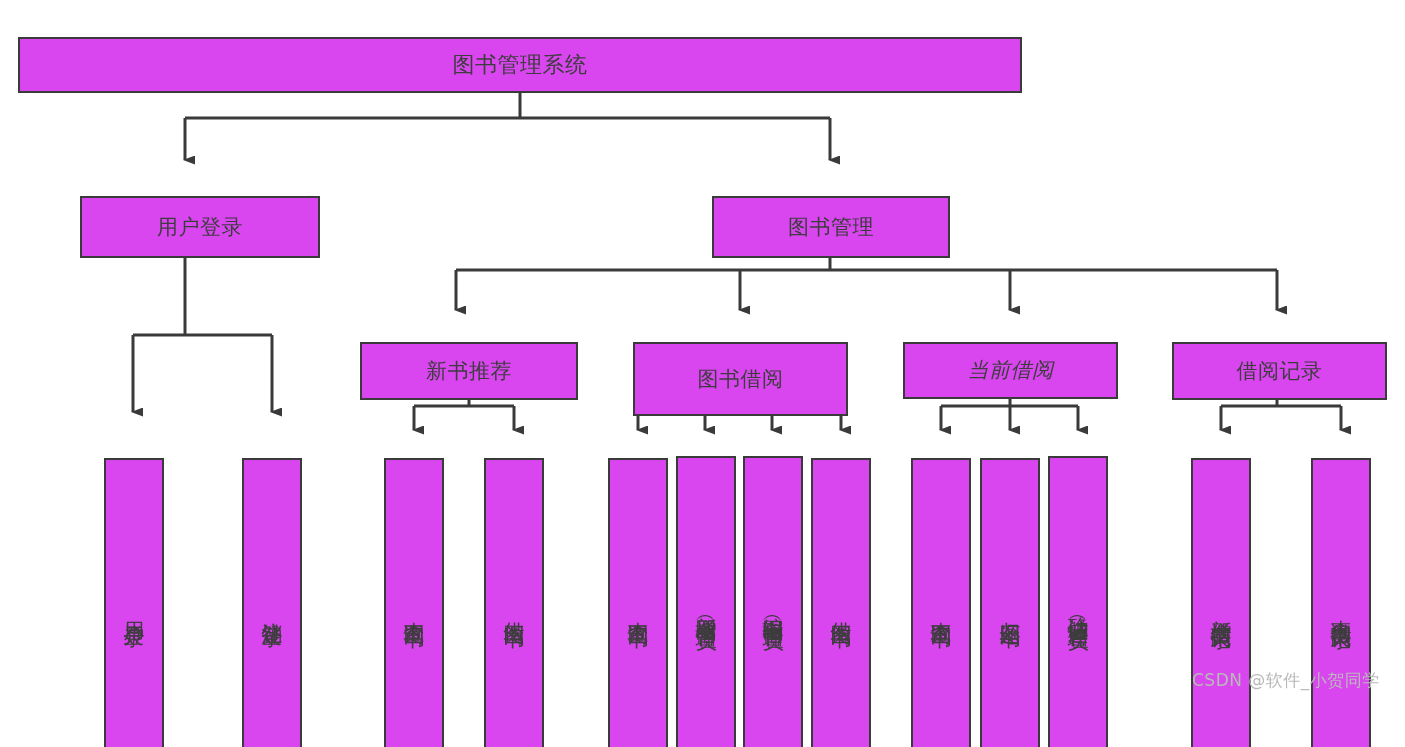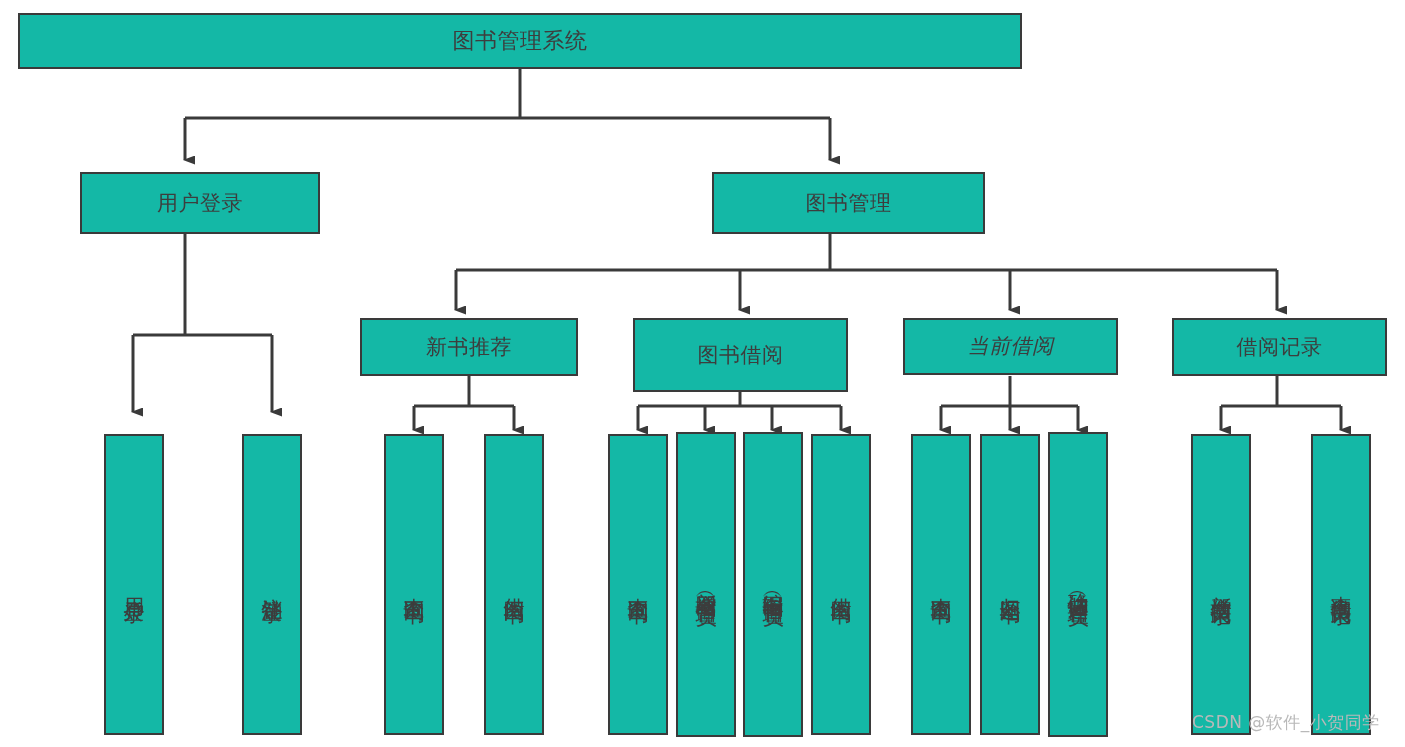--- a/index.html
+++ b/index.html
@@ -22,28 +22,29 @@
     left: 0;
     top: 0;
     width: 1405px;
     height: 747px;
     pointer-events: none;
   }
   .node {
     position: absolute;
     box-sizing: border-box;
     border: 2px solid #3a3a3a;
-    background: #14b8a6;
+    background: #d946ef;
     display: flex;
     align-items: center;
     justify-content: center;
     color: #3d3d3d;
     font-size: 21px;
     line-height: 1.25;
     letter-spacing: 0.5px;
+    margin-top: 24px;
   }
   .node.root     { font-size: 22px; }
   .node.level2   { font-size: 21px; }
   .node.level3   { font-size: 21px; }
   .node.leaf {
     writing-mode: vertical-rl;
     text-orientation: upright;
     font-size: 21px;
     letter-spacing: 2px;
     padding: 4px 0;
@@ -111,21 +112,21 @@
       <path d="M1221,406 L1341,406"></path>
       <path d="M1221,406 L1221,430" marker-end="url(#arrow)"></path>
       <path d="M1341,406 L1341,430" marker-end="url(#arrow)"></path>
     </g>
   </svg>
 
   <div class="node root" style="left:18px; top:13px; width:1004px; height:56px;">图书管理系统</div>
 
   <div class="node level2" style="left:80px; top:172px; width:240px; height:62px;">用户登录</div>
 
-  <div class="node level2" style="left:712px; top:172px; width:273px; height:62px;">图书管理</div>
+  <div class="node level2" style="left:712px; top:172px; width:238px; height:62px;">图书管理</div>
 
   <div class="node level3" style="left:360px; top:318px; width:218px; height:58px;text-align:right;">新书推荐</div>
 
   <div class="node level3" style="left:633px; top:318px; width:215px; height:74px;">图书借阅</div>
 
   <div class="node level3" style="left:903px; top:318px; width:215px; height:57px;font-style:italic;">当前借阅</div>
 
   <div class="node level3" style="left:1172px; top:318px; width:215px; height:58px;">借阅记录</div>
 
   <div class="node leaf" style="left:104px; top:434px; width:60px; height:301px;">用户登录</div>
@@ -147,15 +148,15 @@
   <div class="node leaf" style="left:911px; top:434px; width:60px; height:301px;">查询图书</div>
 
   <div class="node leaf" style="left:980px; top:434px; width:60px; height:301px;">归还图书</div>
 
   <div class="node leaf" style="left:1048px; top:432px; width:60px; height:305px;">确认归还（管理员）</div>
 
   <div class="node leaf" style="left:1191px; top:434px; width:60px; height:301px;">新增借阅记录</div>
 
   <div class="node leaf" style="left:1311px; top:434px; width:60px; height:301px;">查询借阅记录</div>
 
-  <div class="watermark" style="left:1192px; top:711px;">CSDN @软件_小贺同学</div>
+  <div class="watermark" style="left:1192px; top:669px;">CSDN @软件_小贺同学</div>
 
 </div>
 
 </body></html>

